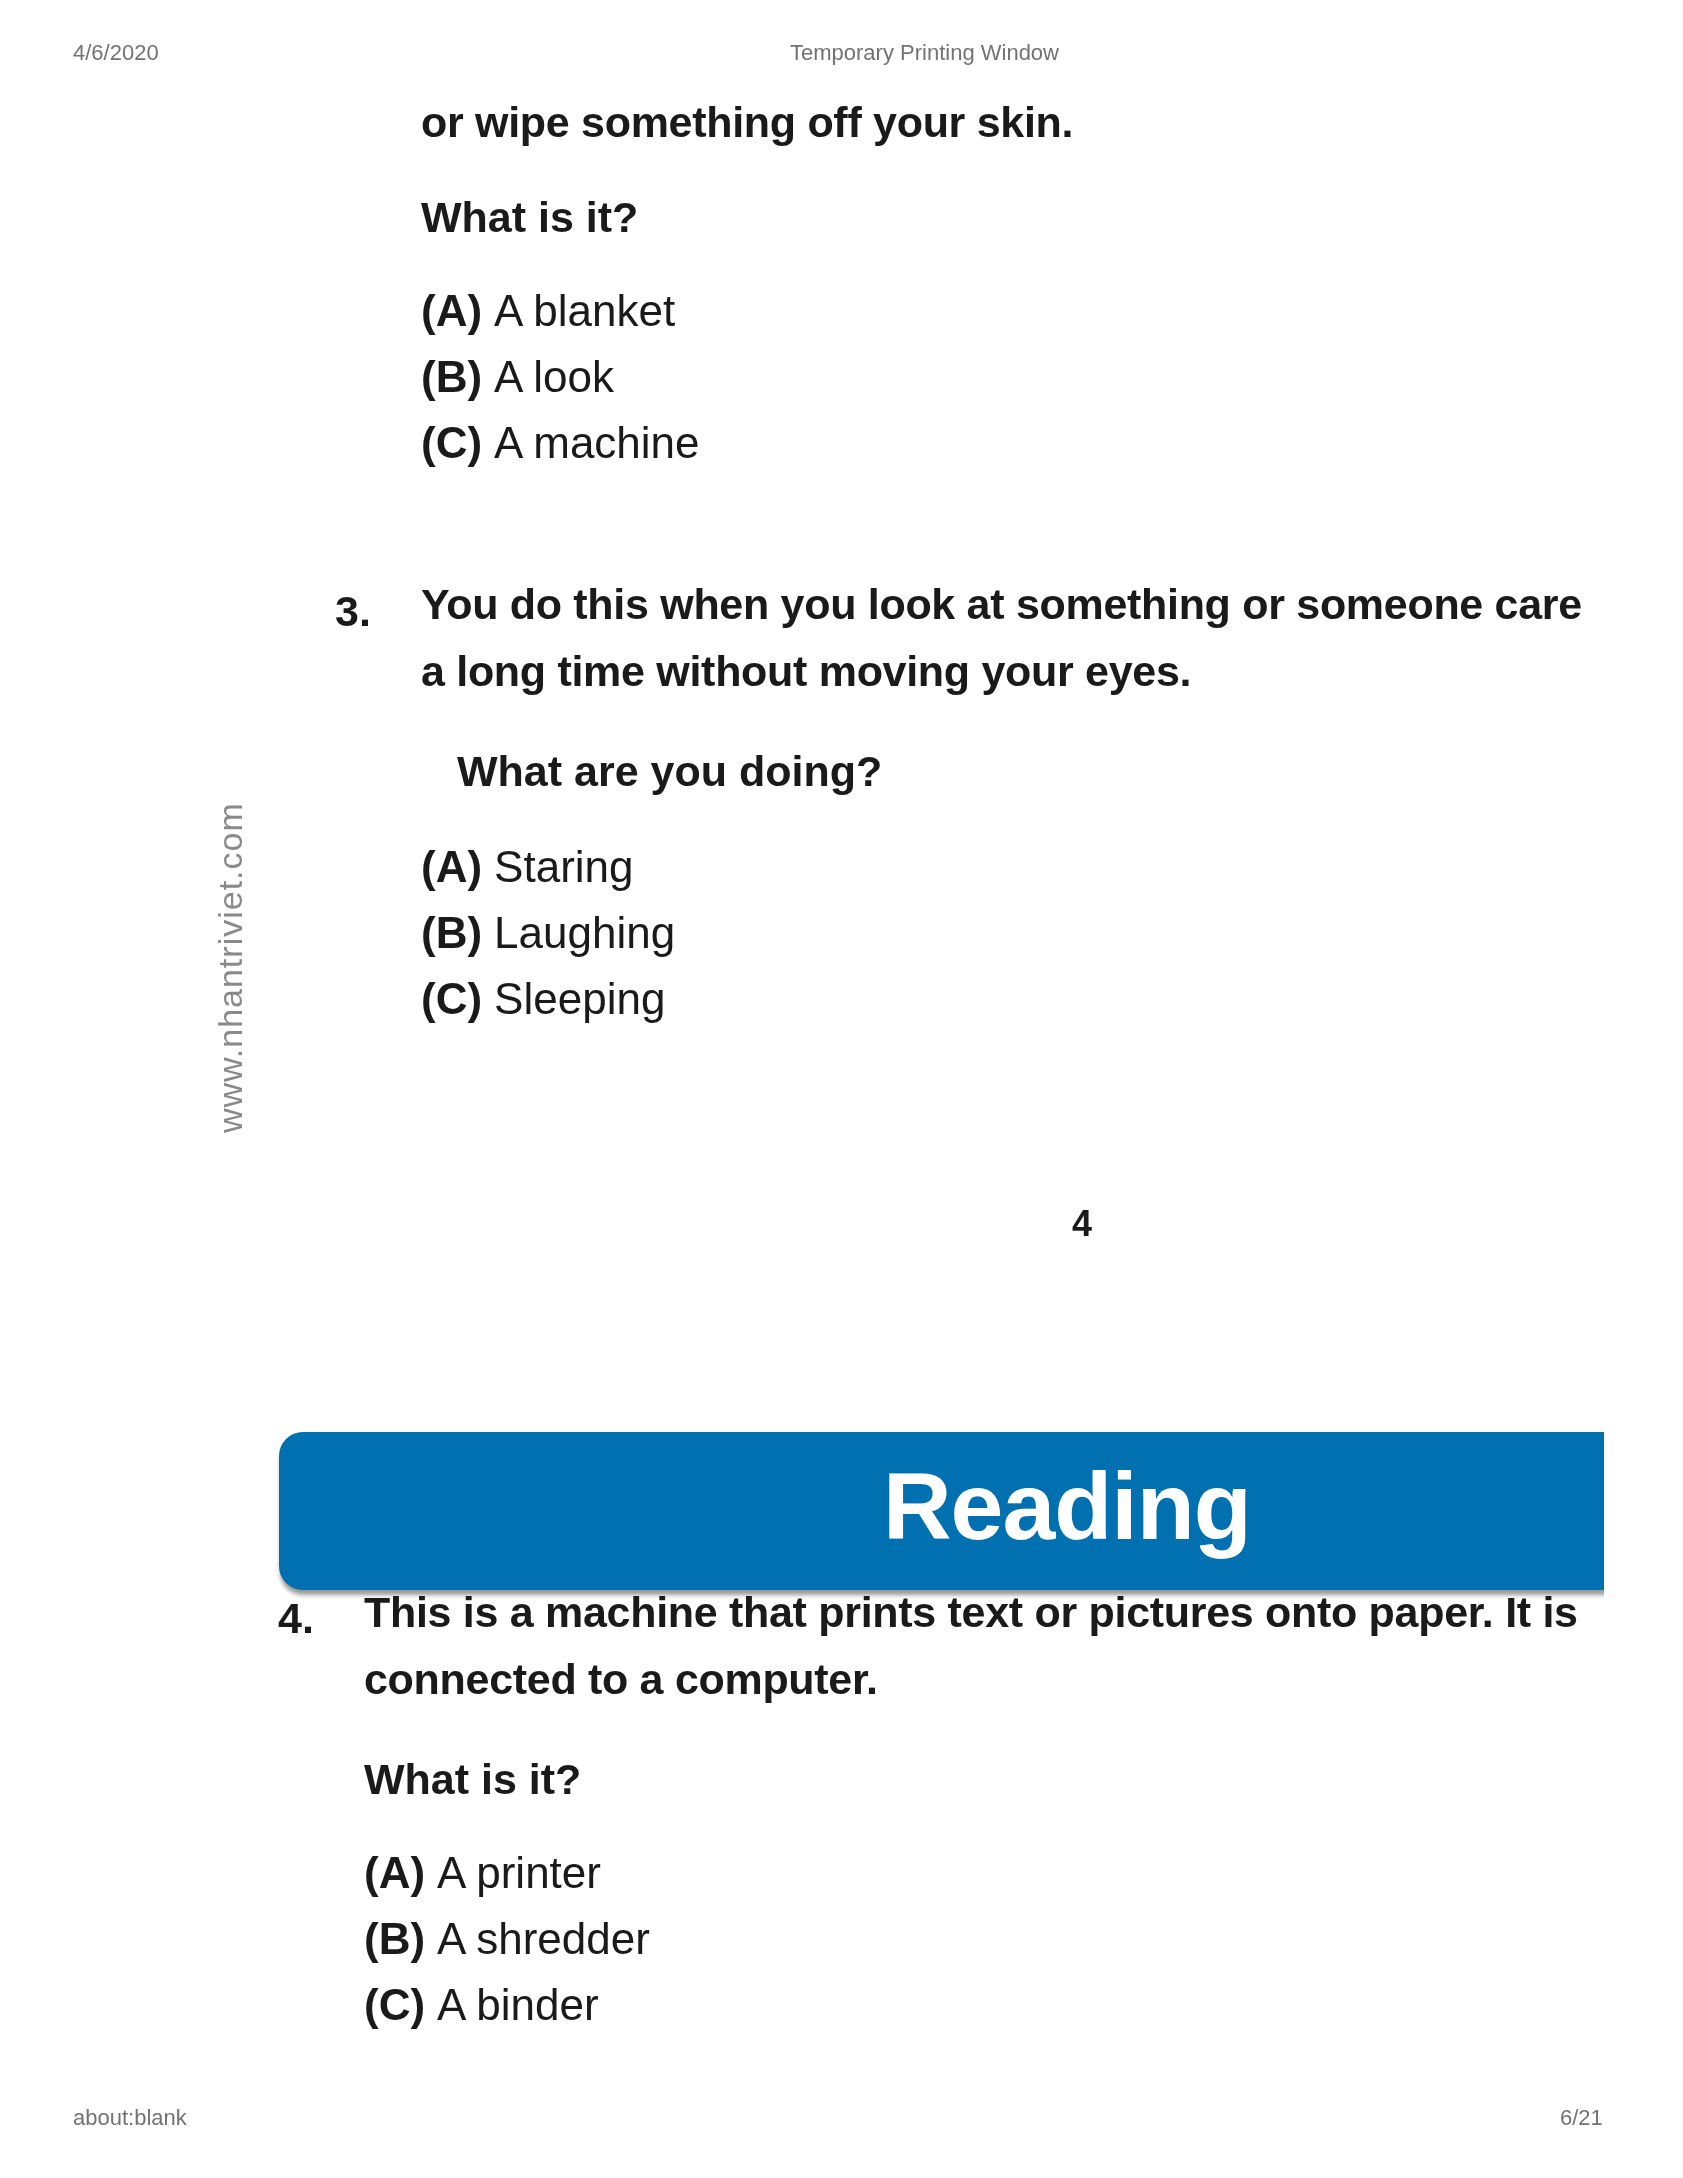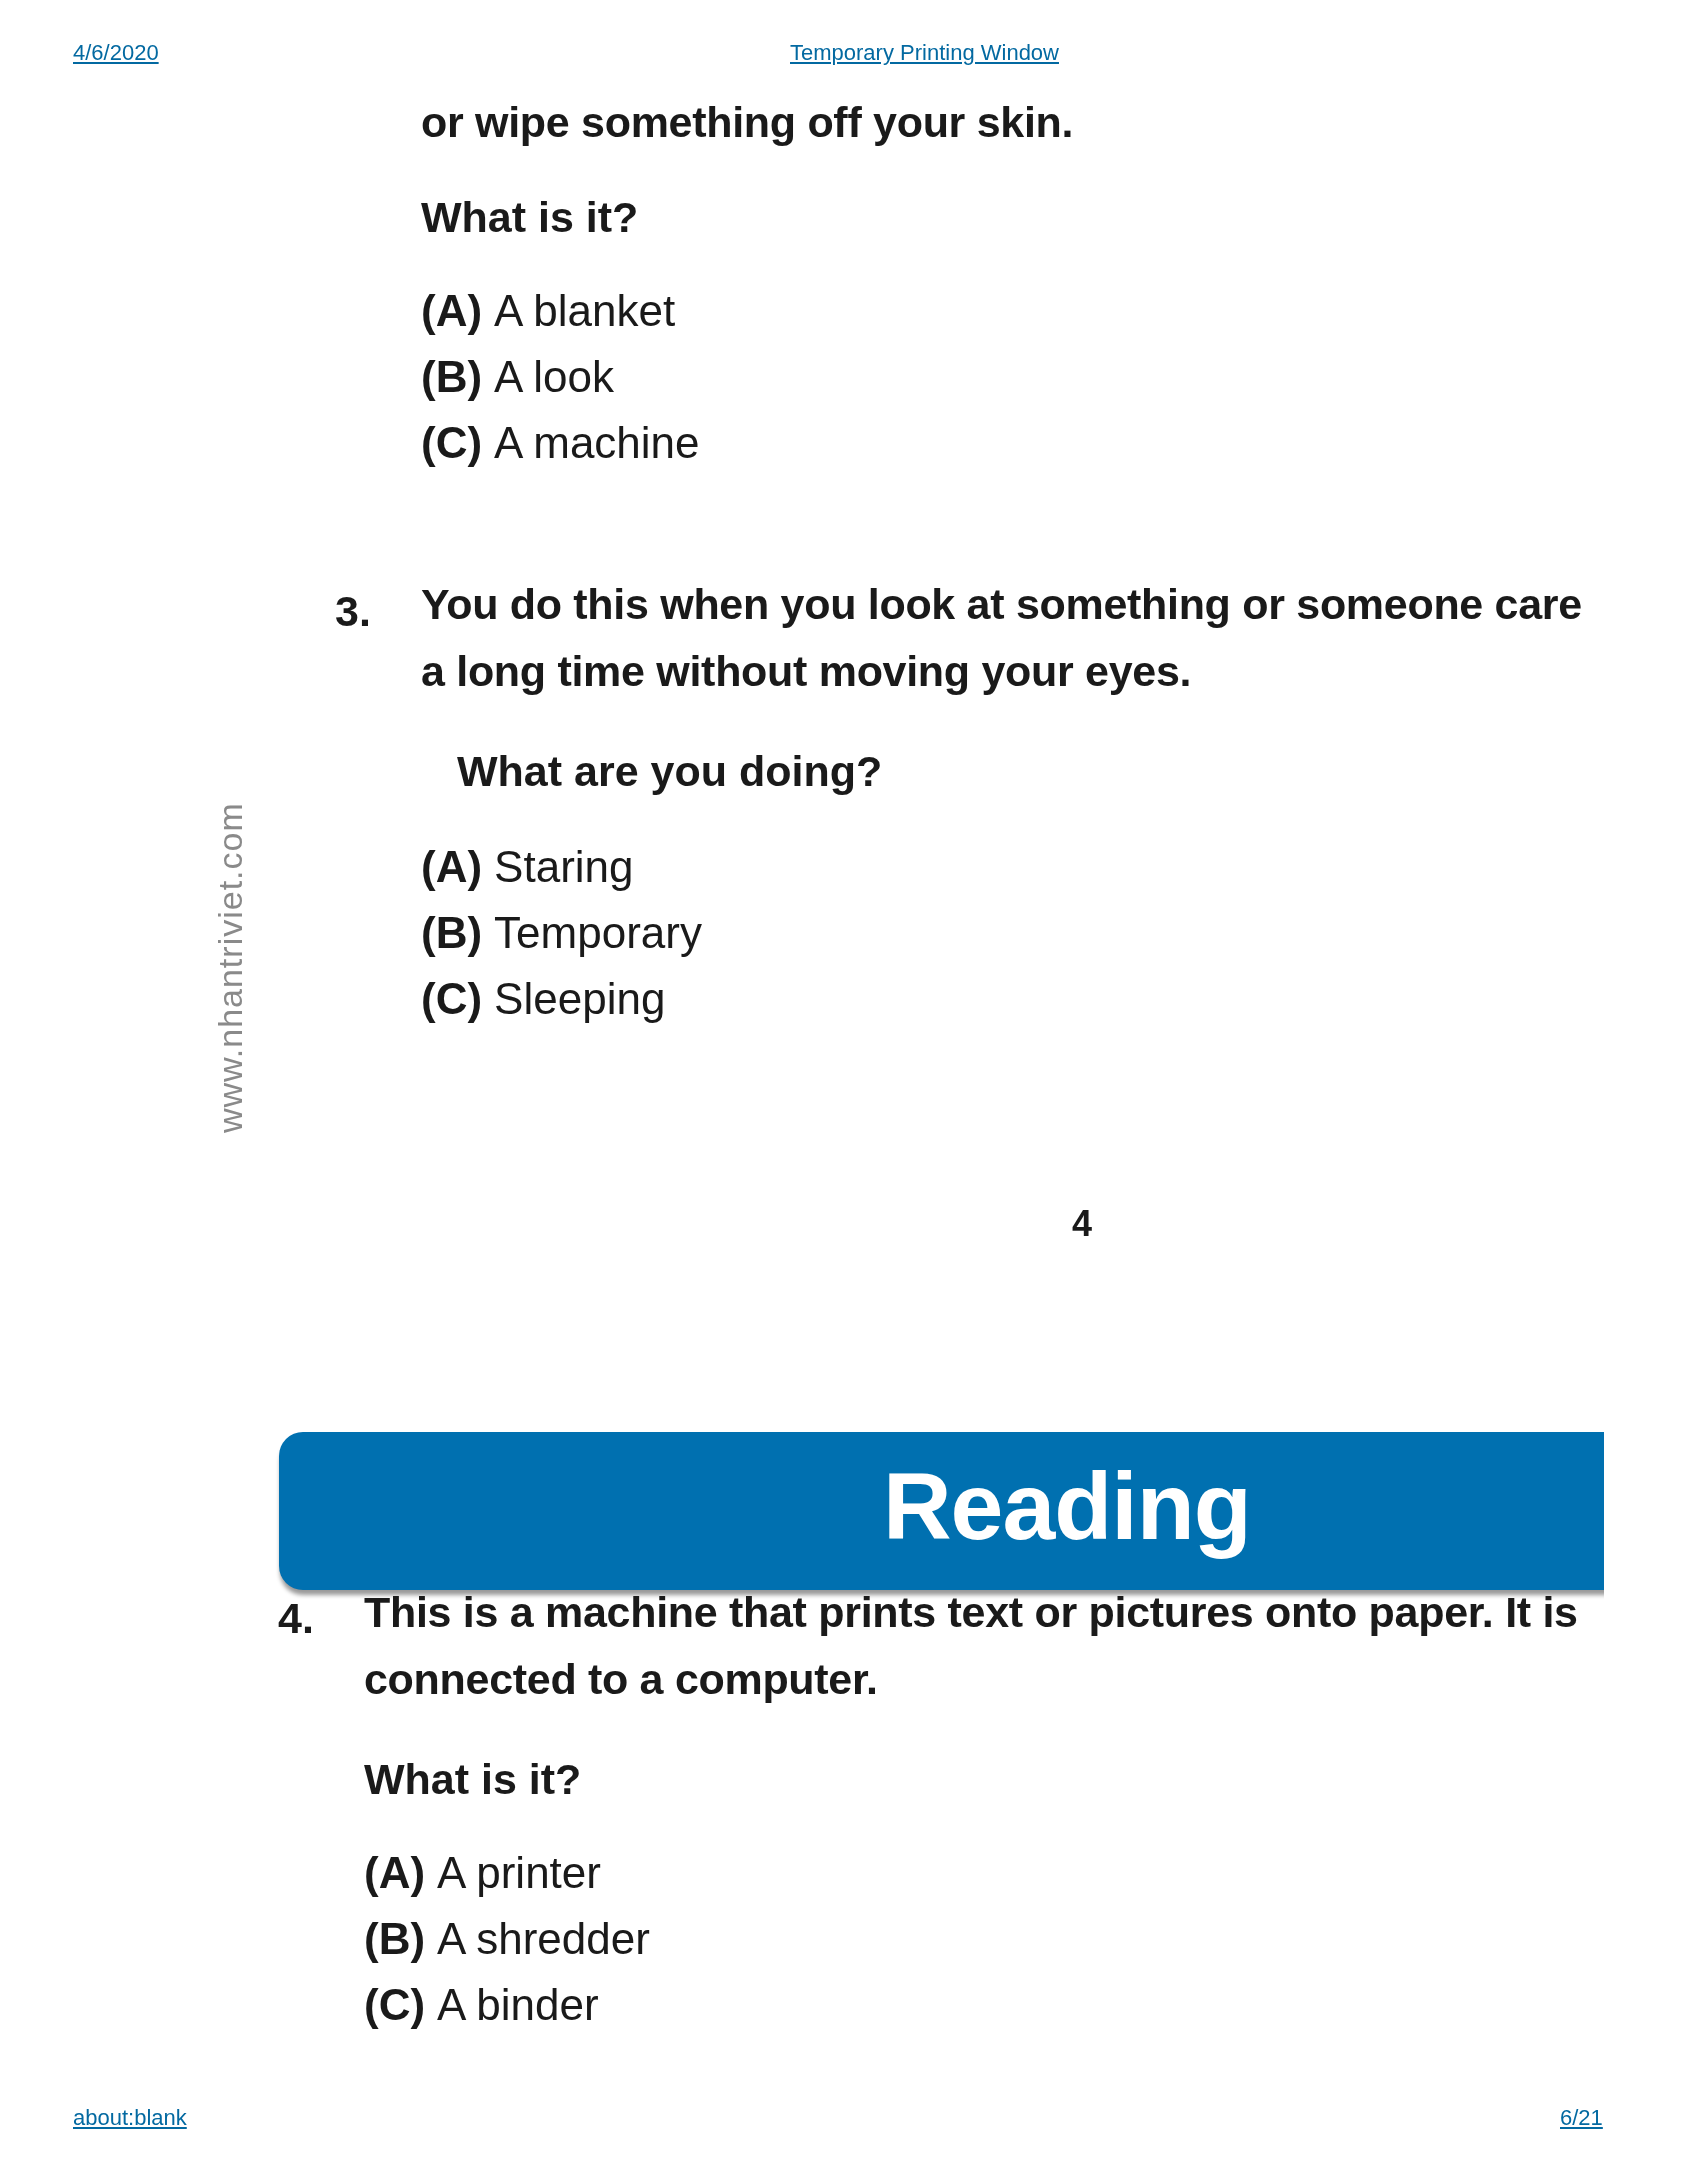--- a/index.html
+++ b/index.html
@@ -1,17 +1,17 @@
 <!DOCTYPE html>
 <html><head>
 <meta charset="utf-8">
 <style>
   html, body { margin: 0; padding: 0; background: #ffffff; }
   body { width: 1683px; height: 2178px; position: relative; overflow: hidden; font-family: "Liberation Sans", sans-serif; color: #1a1a1a; }
-  .hdr { position: absolute; font-family: "Liberation Sans", sans-serif; font-size: 22px; color: #0369a1; text-decoration: underline; }
+  .hdr { position: absolute; font-family: "Liberation Sans", sans-serif; font-size: 22px; color: #737373; }
   .page { position: absolute; left: 0; top: 0; width: 1683px; height: 2178px; }
   .clip { position: absolute; left: 0; top: 74px; width: 1604px; height: 2000px; overflow: hidden; }
   .q-text { position: absolute; font-weight: bold; font-size: 43px; line-height: 67px; white-space: nowrap; letter-spacing: -0.3px; }
   .q-num { position: absolute; font-weight: bold; font-size: 43px; }
   .prompt { position: absolute; font-weight: bold; font-size: 43px; }
   .opts { position: absolute; font-size: 44px; line-height: 66px; }
   .opt { white-space: nowrap; }
   .opt .letter { font-weight: bold; margin-right: 12px; }
   .watermark { position: absolute; left: 211px; top: 1059px; transform: rotate(-90deg); transform-origin: left top; font-size: 34px; color: #8a8a8a; letter-spacing: 1px; white-space: nowrap; }
   .pagenum { position: absolute; left: 1072px; top: 1129px; font-size: 36px; font-weight: bold; }
@@ -35,21 +35,21 @@
       <div class="opt"><span class="letter">(B)</span><span>A look</span></div>
       <div class="opt"><span class="letter">(C)</span><span>A machine</span></div>
     </div>
 
     <div class="q-num" style="left:335px; top:513px;">3.</div>
     <div class="q-text" style="left:421px; top:497px;">You do this when you look at something or someone care</div>
     <div class="q-text" style="left:421px; top:564px;">a long time without moving your eyes.</div>
     <div class="prompt" style="left:421px; top:673px;margin-left:36px;">What are you doing?</div>
     <div class="opts" style="left:421px; top:760px;">
       <div class="opt"><span class="letter">(A)</span><span>Staring</span></div>
-      <div class="opt"><span class="letter">(B)</span><span>Temporary</span></div>
+      <div class="opt"><span class="letter">(B)</span><span>Laughing</span></div>
       <div class="opt"><span class="letter">(C)</span><span>Sleeping</span></div>
     </div>
 
     <div class="watermark">www.nhantriviet.com</div>
 
     <div class="pagenum">4</div>
 
     <div class="banner">
       <div class="banner-title">Reading</div>
     </div>

